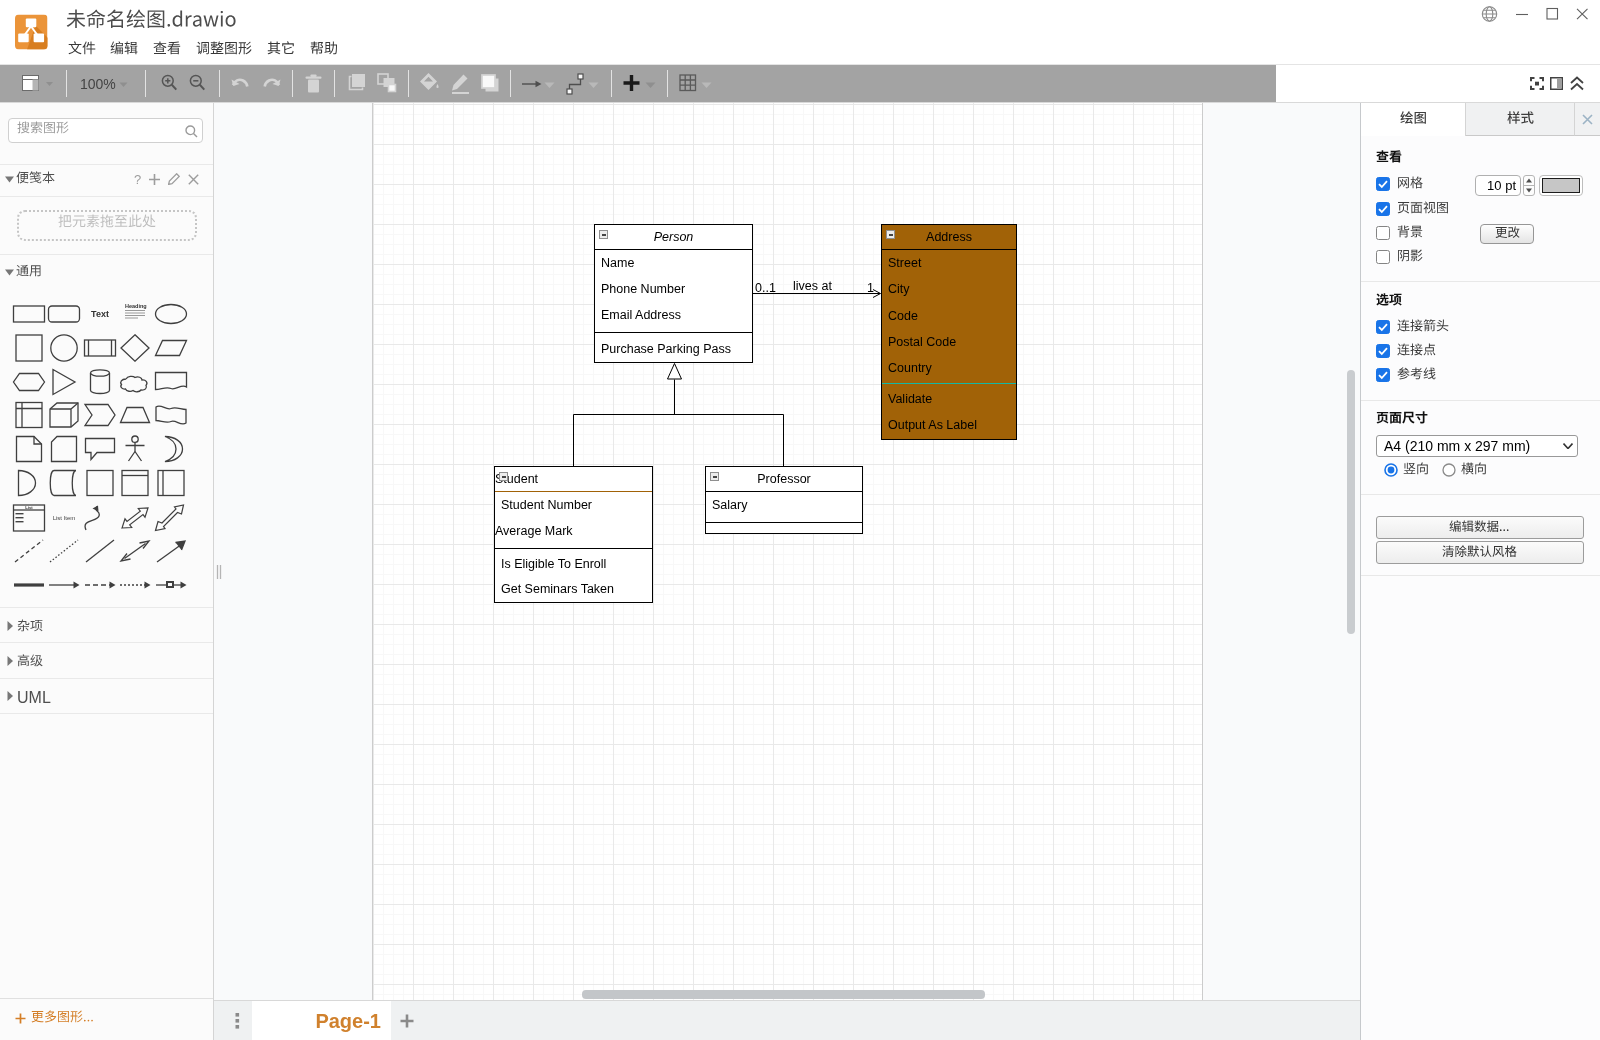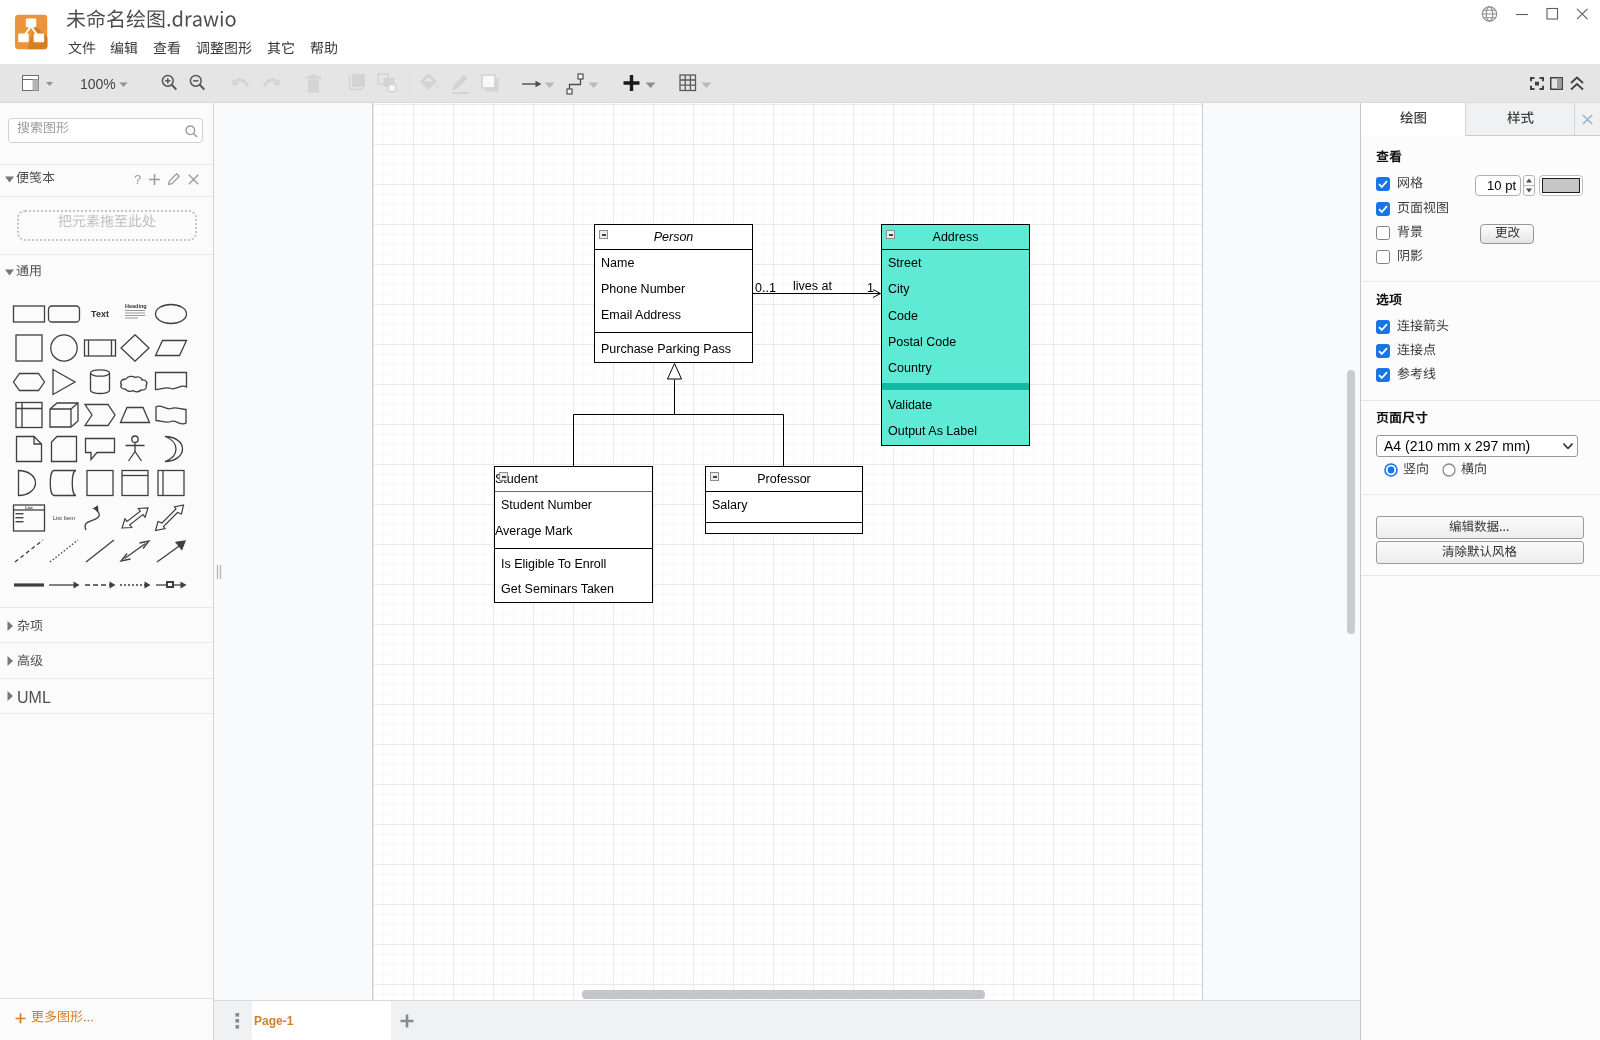--- a/index.html
+++ b/index.html
@@ -51,21 +51,21 @@
 <ellipse cx="9.5" cy="9" rx="3.3" ry="7.2"></ellipse>
 <path d="M2.4 9 H16.6 M3.4 5.2 H15.6 M3.4 12.8 H15.6"></path>
 </g>
 <g stroke="#5f5f5f" stroke-width="1.1" fill="none">
 <path d="M36 9.5 H48"></path>
 <rect x="67" y="3.5" width="10.5" height="10.5"></rect>
 <path d="M97 3.8 L107.5 14.2 M107.5 3.8 L97 14.2"></path>
 </g>
       </svg>
 </div>
-<div class="abs" style="left:0;top:65px;width:1600px;height:37px;background:#e5e5e5">
+<div class="abs" style="left:0;top:65px;width:1276px;height:37px;background:#a3a3a3">
 <svg class="abs" style="left:22px;top:10px" width="32" height="17" viewBox="0 0 32 17">
 <rect x="0.5" y="0.5" width="16" height="15" fill="#fff" stroke="#6b6b6b"></rect>
 <path d="M0.5 4.5 H16.5" stroke="#6b6b6b"></path>
 <rect x="10.5" y="4.5" width="6" height="11" fill="#b5b5b5"></rect>
 <path d="M24 7 l3.5 4 3.5 -4 z" fill="#8f8f8f"></path>
 </svg>
 <div class="abs" style="left:66px;top:5px;width:1px;height:27px;background:#e3e3e3"></div>
 <div class="abs" style="left:80px;top:11px;font-size:14px;color:#444">100%</div>
 <svg class="abs" style="left:119px;top:17px" width="9" height="6">
         <path d="M0.5 0.5 l4 4.5 4 -4.5 z" fill="#8f8f8f"></path>
@@ -520,31 +520,31 @@
             <span style="position:absolute;left:1.5px;top:3px;width:4.5px;height:1.5px;background:#444"></span>
           </span>Person</div>
         <div style="height:26px;line-height:26px;padding-left:6px">Name</div>
         <div style="height:26px;line-height:26px;padding-left:6px">Phone Number</div>
         <div style="height:26px;line-height:26px;padding-left:6px">Email Address</div>
         <div style="height:4px"></div>
         <div style="border-top:1px solid #000;padding-top:3px">
           <div style="height:26px;line-height:26px;padding-left:6px">Purchase Parking Pass</div>
         </div>
       </div>
-<div class="abs" style="left:667px;top:122px;width:149px;background:#5eead4;border:1px solid #000;font-size:12.5px;color:#000">
+<div class="abs" style="left:667px;top:122px;width:136px;background:#a16207;border:1px solid #000;font-size:12.5px;color:#000">
         <div style="height:25px;border-bottom:1px solid #000;position:relative;text-align:center;line-height:25px;"><span style="position:absolute;left:4px;top:5px;width:9px;height:9px;border:1px solid #8f8f8f;background:#ececec">
             <span style="position:absolute;left:1.5px;top:3px;width:4.5px;height:1.5px;background:#444"></span>
           </span>Address</div>
         <div style="height:26.3px;line-height:26.3px;padding-left:6px">Street</div>
         <div style="height:26.3px;line-height:26.3px;padding-left:6px">City</div>
         <div style="height:26.3px;line-height:26.3px;padding-left:6px">Code</div>
         <div style="height:26.3px;line-height:26.3px;padding-left:6px">Postal Code</div>
         <div style="height:26.3px;line-height:26.3px;padding-left:6px">Country</div>
         <div style="height:2px"></div>
-        <div style="border-top:7px solid #14b8a6;padding-top:3px">
+        <div style="border-top:1px solid #14b8a6;padding-top:3px">
           <div style="height:25.8px;line-height:25.8px;padding-left:6px">Validate</div>
           <div style="height:25.8px;line-height:25.8px;padding-left:6px">Output As Label</div>
         </div>
       </div>
 <div class="abs" style="left:280px;top:364px;width:159px;background:#fff;border:1px solid #000;font-size:12.5px;color:#000">
         <div style="height:25px;border-bottom:1px solid #a16207;position:relative;line-height:25px;"><span style="position:absolute;left:4px;top:5px;width:9px;height:9px;border:1px solid #8f8f8f;background:#ececec">
             <span style="position:absolute;left:1.5px;top:3px;width:4.5px;height:1.5px;background:#444"></span>
           </span>Student</div>
         <div style="height:26px;line-height:26px;padding-left:6px">Student Number</div>
         <div style="height:26px;line-height:26px;">Average Mark</div>
@@ -585,21 +585,21 @@
 </div>
 <div class="abs" style="left:214px;top:1000px;width:1146px;height:40px;background:#eff1f2;border-top:1px solid #d8d8d8">
 <svg class="abs" style="left:21px;top:12px" width="5" height="17">
         <g fill="#8a8a8a">
 <rect x="0.5" y="0" width="3.6" height="3.6"></rect>
           <rect x="0.5" y="6" width="3.6" height="3.6"></rect>
           <rect x="0.5" y="12" width="3.6" height="3.6"></rect>
         </g>
       </svg>
 <div class="abs" style="left:38px;top:0;width:139px;height:40px;background:#fff"></div>
-<div class="abs" style="left:40px;top:0;width:139px;height:40px;text-align:left;line-height:40px;font-size:12px;font-weight:bold;color:#d0812d">Page-1</div>
+<div class="abs" style="left:28px;top:0;width:139px;height:40px;text-align:right;line-height:40px;font-size:20px;font-weight:bold;color:#d0812d">Page-1</div>
 <svg class="abs" style="left:186px;top:13px" width="14" height="14">
         <path d="M7 0.5 V13.5 M0.5 7 H13.5" stroke="#8a8a8a" stroke-width="2.6"></path>
       </svg>
 </div>
 <div class="abs" style="left:1360px;top:102px;width:240px;height:938px;background:#fcfcfd;border-left:1px solid #c6c9cc">
 <div class="abs" style="left:0;top:0;width:240px;height:34px">
 <div class="abs" style="left:0;top:0;width:105px;height:34px;background:#fff;border-right:1px solid #d4d4d4"></div>
 <div class="abs" style="left:105px;top:0;width:109px;height:34px;background:#f0f1f2;border-bottom:1px solid #c9c9c9;border-right:1px solid #d4d4d4"></div>
 <div class="abs" style="left:214px;top:0;width:26px;height:34px;background:#f0f1f2;border-bottom:1px solid #c9c9c9"></div>
 <svg style="position:absolute;left:39px;top:9px;overflow:visible" width="28" height="16">

